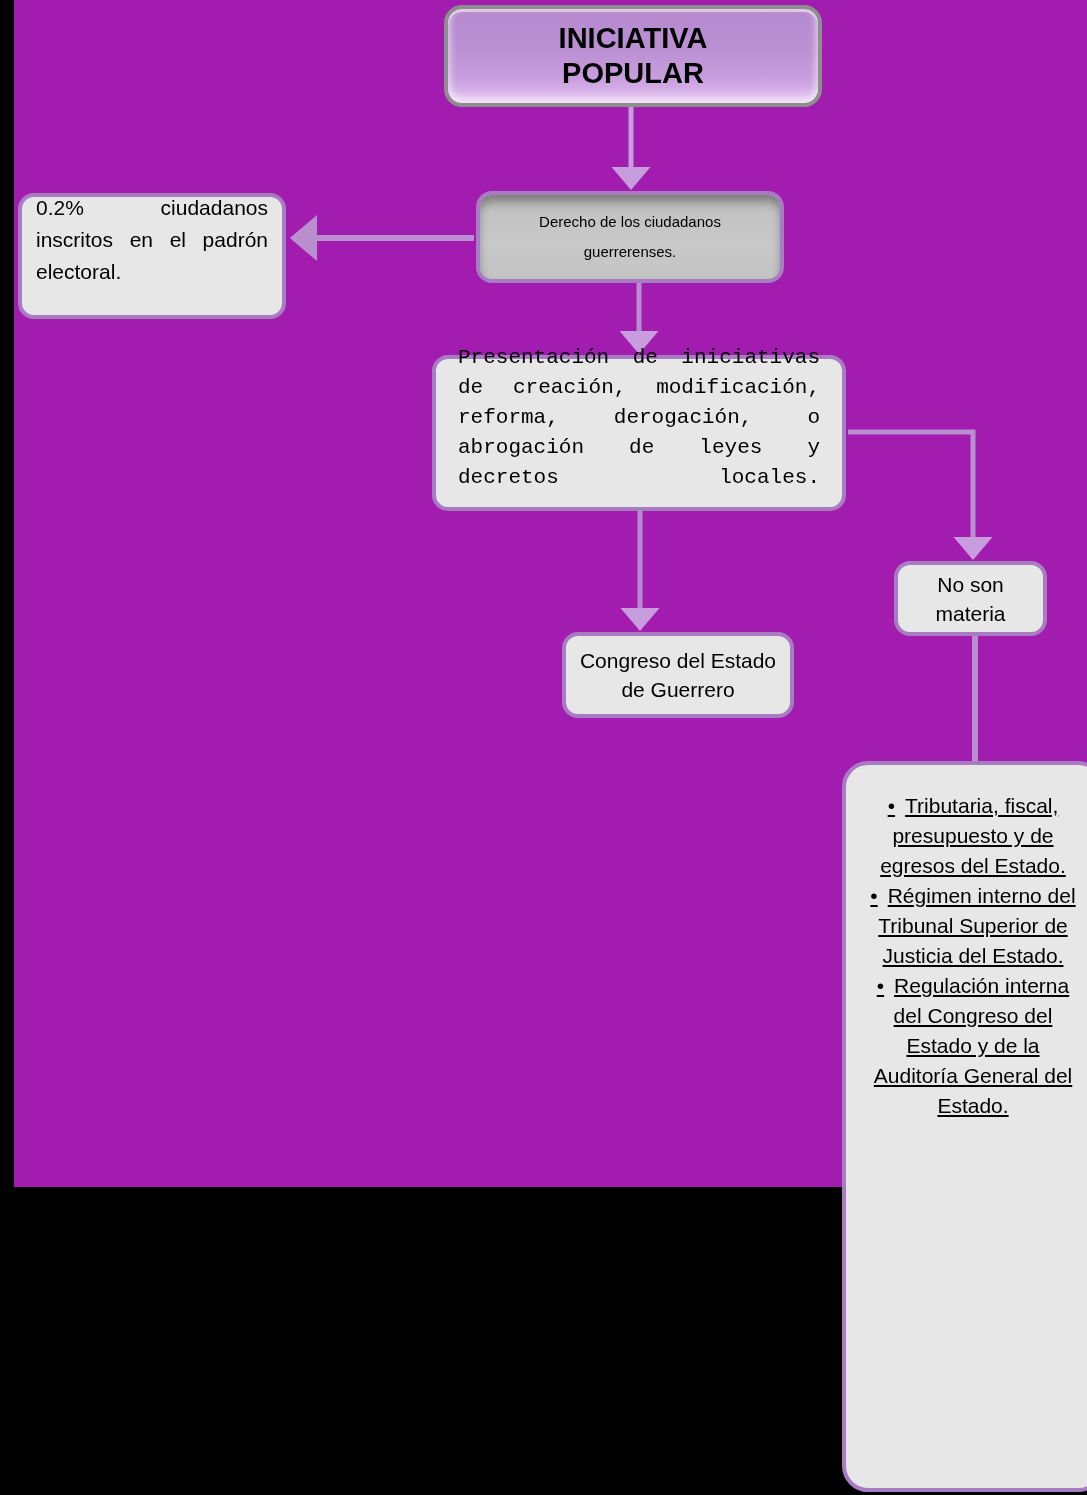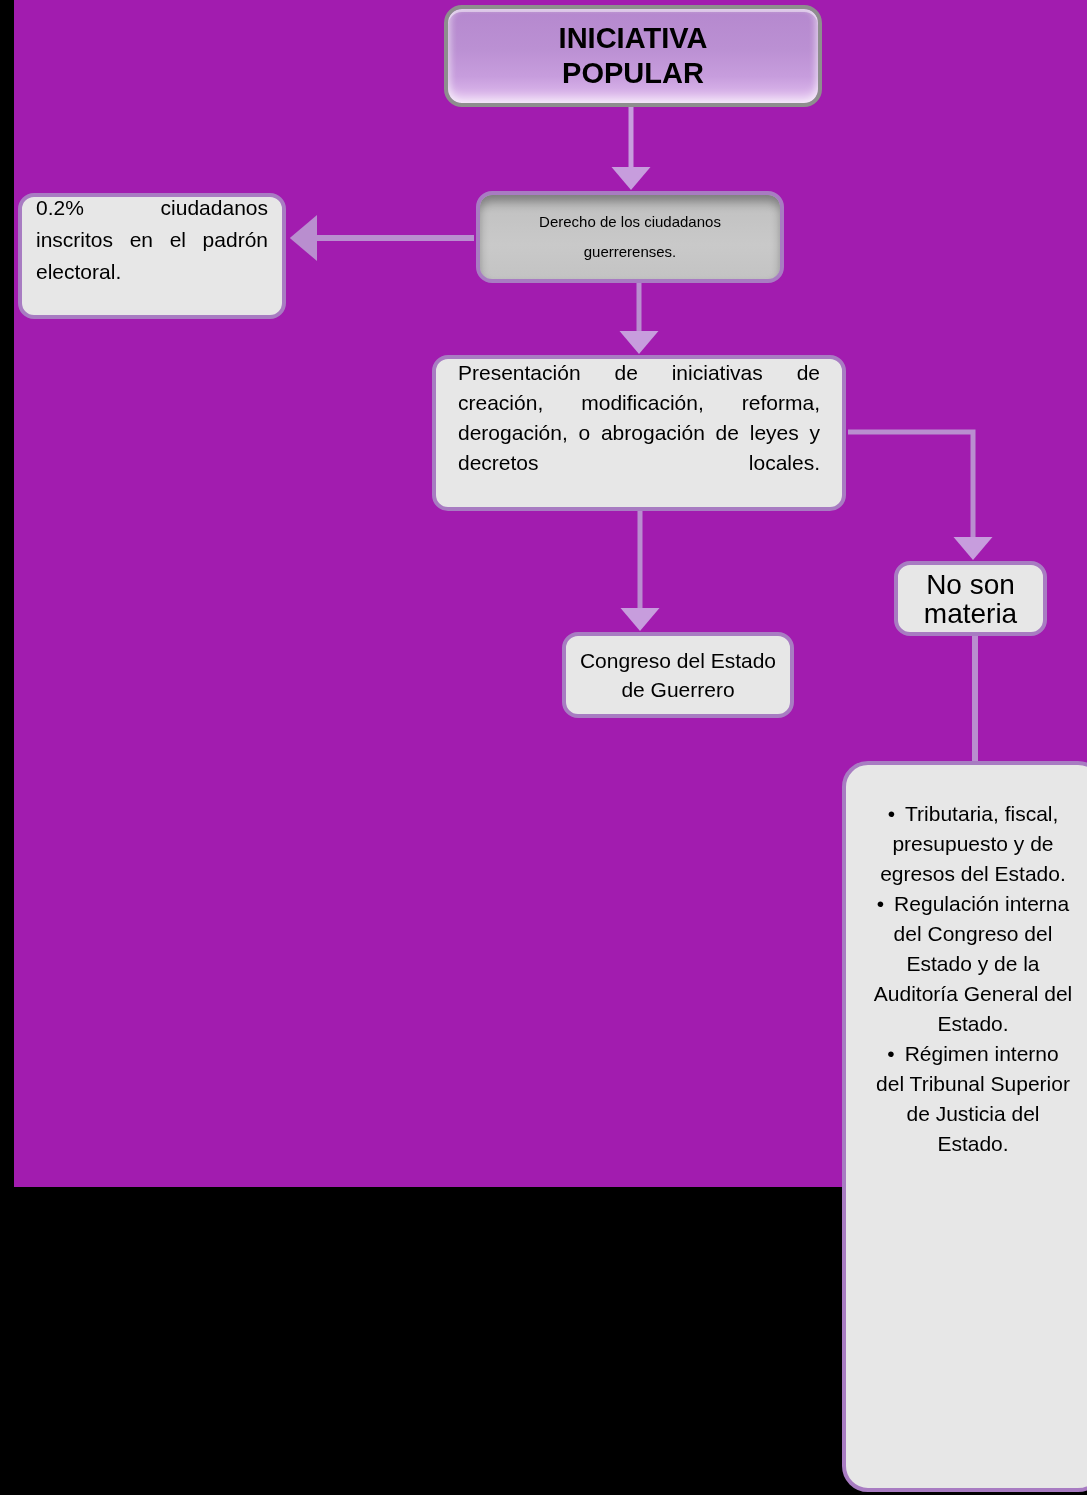--- a/index.html
+++ b/index.html
@@ -34,34 +34,34 @@
              box-shadow:inset 0 6px 9px rgba(0,0,0,.28);
              text-align:center;font-size:15px;line-height:30px;}
 
   #n-padron{left:4px;top:172px;width:268px;height:126px;
             font-size:21px;line-height:32px;text-align:justify;margin-top:21px;}
   #n-padron .txt{padding:0 14px;}
   #n-padron .txt::after{content:"";display:inline-block;width:100%;}
 
   #n-present{left:418px;top:355px;width:414px;height:156px;
              font-size:21px;line-height:30px;text-align:justify;}
-  #n-present .txt{padding:0 22px;}
+  #n-present .txt{padding:0 22px;font-family:Liberation Mono, monospace;}
   #n-present .txt::after{content:"";display:inline-block;width:100%;}
 
   #n-congreso{left:508px;top:632px;width:232px;height:86px;
               text-align:center;font-size:21px;line-height:29px;margin-left:40px;}
 
   #n-nomateria{left:880px;top:561px;width:153px;height:75px;
-               text-align:center;font-size:28px;line-height:29px;}
+               text-align:center;font-size:21px;line-height:29px;}
 
   #n-lista{left:828px;top:761px;width:262px;height:731px;
            border-radius:26px;align-items:flex-start;
            text-align:center;font-size:21px;line-height:30px;}
   #n-lista .txt{padding:22px 14px 0 14px;}
-  #n-lista ul{list-style:none;margin:12px;padding:0;}
+  #n-lista ul{list-style:none;margin:4px;padding:0;text-decoration:underline;}
   #n-lista li{margin:0;padding:0;}
   #n-lista li .bullet{margin-right:10px;}
 </style>
 </head>
 <body>
 
 <div id="stage">
 
   <svg id="wires" viewBox="0 0 1087 1495" width="1087" height="1495">
     <defs>
@@ -107,19 +107,19 @@
   </div>
 
   <div class="node" id="n-nomateria">
     <span class="txt">No son materia</span>
   </div>
 
   <div class="node" id="n-lista">
     <span class="txt">
       <ul id="lista-ul">
           <li><span class="bullet">•</span><span>Tributaria, fiscal, presupuesto y de egresos del Estado.</span></li>
+          <li><span class="bullet">•</span><span>Régimen interno del Tribunal Superior de Justicia del Estado.</span></li>
           <li><span class="bullet">•</span><span>Regulación interna del Congreso del Estado y de la Auditoría General del Estado.</span></li>
-          <li><span class="bullet">•</span><span>Régimen interno del Tribunal Superior de Justicia del Estado.</span></li>
         </ul>
     </span>
   </div>
 
 </div>
 
 </body></html>

